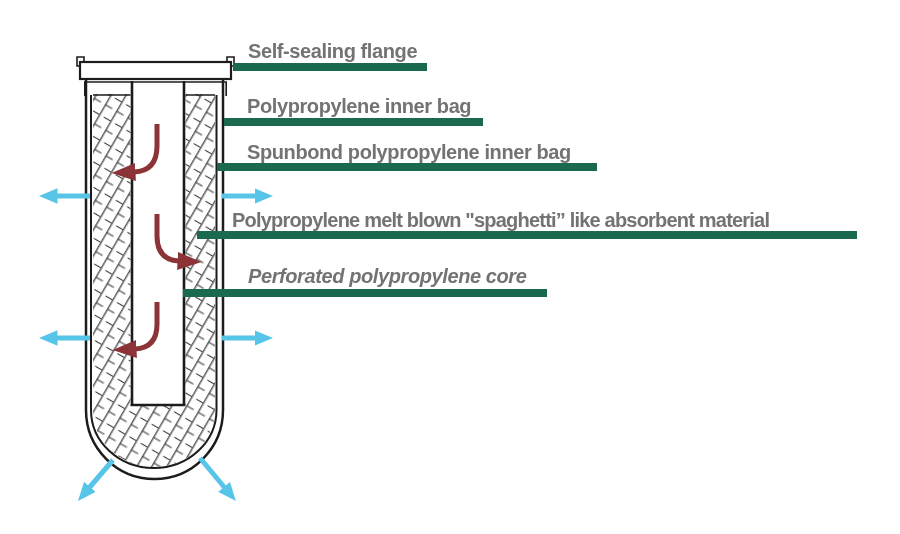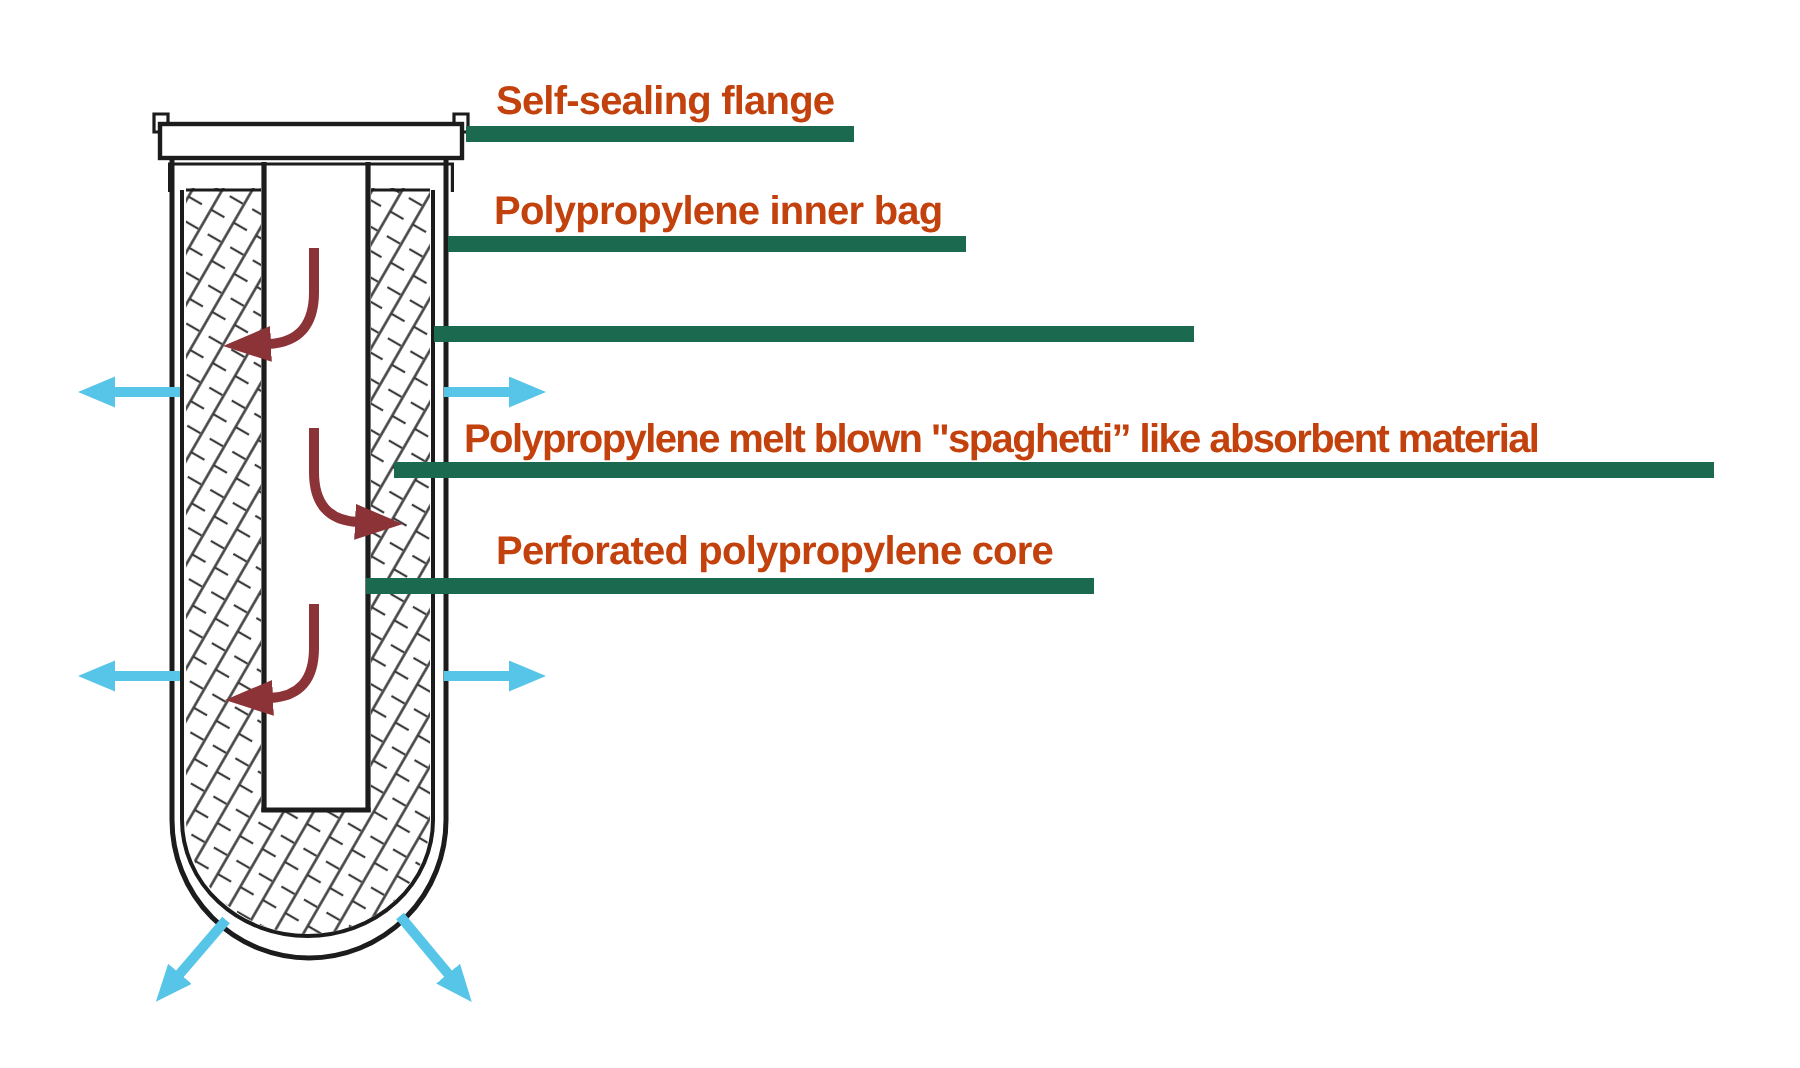--- a/index.html
+++ b/index.html
@@ -3,21 +3,21 @@
 <meta charset="utf-8">
 <style>
   html,body{margin:0;padding:0;background:#ffffff;}
   .stage{
     position:relative;width:900px;height:534px;background:#ffffff;
     overflow:hidden;font-family:"Liberation Sans",sans-serif;
   }
   .stage svg{position:absolute;left:0;top:0;}
   .lbl{
     position:absolute;font-weight:700;font-size:20px;line-height:23px;
-    color:#c2410c;letter-spacing:-0.4px;white-space:nowrap;
+    color:#737373;letter-spacing:-0.4px;white-space:nowrap;
   }
   .lbl.tight{letter-spacing:-0.8px;}
   .bar{position:absolute;height:8px;background:#1B6A50;}
 </style>
 </head>
 <body>
 
 <div class="stage">
 
   <svg width="900" height="534" viewBox="0 0 900 534">
@@ -71,16 +71,17 @@
   </svg>
 
   <div class="bar" style="left:233px;top:63px;width:194px;"></div>
   <div class="bar" style="left:224px;top:118px;width:259px;"></div>
   <div class="bar" style="left:217px;top:163px;width:380px;"></div>
   <div class="bar" style="left:197px;top:231px;width:660px;"></div>
   <div class="bar" style="left:183px;top:289px;width:364px;"></div>
 
   <div class="lbl" style="left:248px;top:40px;">Self-sealing flange</div>
   <div class="lbl" style="left:247px;top:95px;">Polypropylene inner bag</div>
+  <div class="lbl" style="left:247px;top:141px;">Spunbond polypropylene inner bag</div>
   <div class="lbl tight" style="left:232px;top:209px;">Polypropylene melt blown "spaghetti” like absorbent material</div>
-  <div class="lbl" style="left:248px;top:265px;">Perforated polypropylene core</div>
+  <div class="lbl" style="left:248px;top:265px;font-style:italic;">Perforated polypropylene core</div>
 
 </div>
 
 </body></html>

